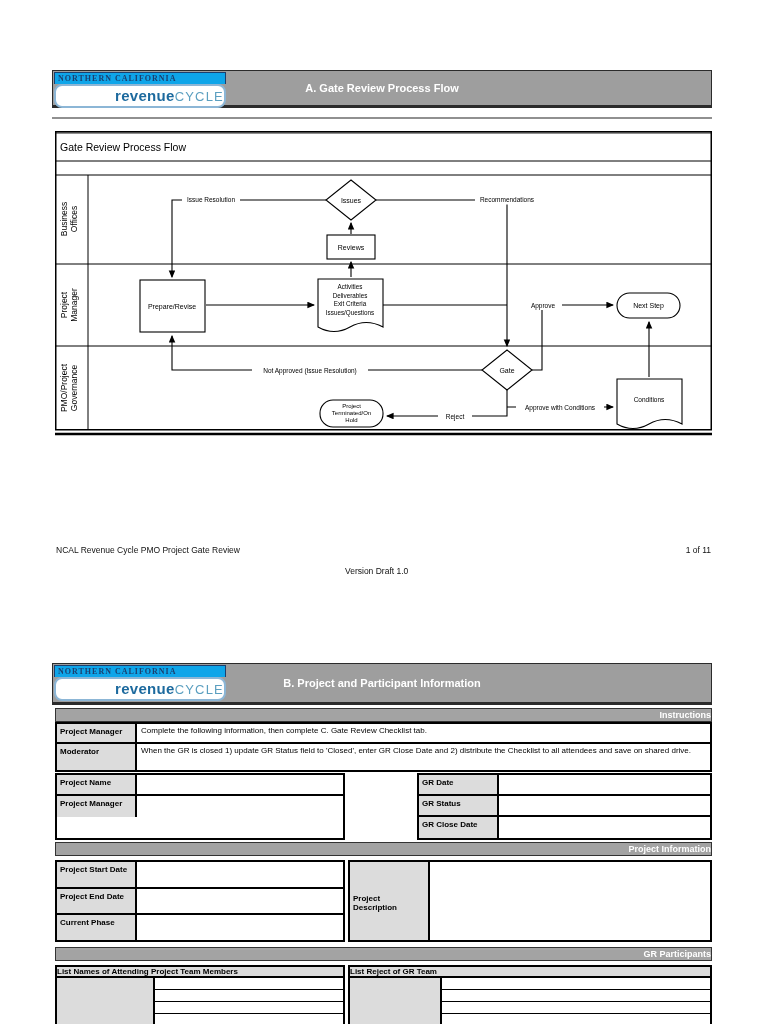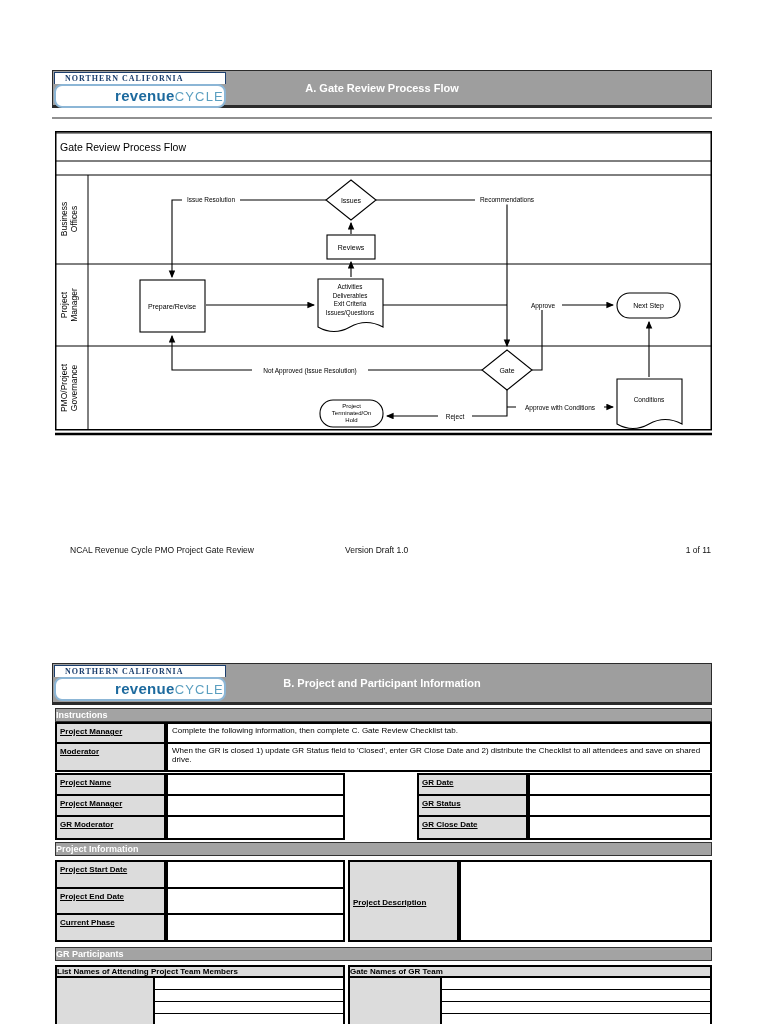--- a/index.html
+++ b/index.html
@@ -13,50 +13,50 @@
   
   .header-bar { position:absolute; left:0; top:0; width:660px; background:#9e9e9e;
     border:1px solid #2b2b2b; border-bottom:3px solid #2b2b2b; }
   #page1 .header-bar { height:38px; }
   #page2 .header-bar { height:42px; }
   .header-title { display:block; width:100%; text-align:center; color:#fff;
     font-weight:bold; font-size:11px; }
   #page1 .header-title { line-height:34px; }
   #page2 .header-title { line-height:38px; }
   .logo { position:absolute; left:1px; top:1px; width:174px; }
-  .logo-strip { width:172px; height:12px; background:#ffffff; border:1px solid #1c3f6e;
+  .logo-strip { width:172px; height:12px; background:#0ea5e9; border:1px solid #1c3f6e;
     border-bottom:none; color:#1c3f6e; font-family:"Liberation Serif", serif;
-    font-weight:bold; font-size:8px; letter-spacing:1px; line-height:11px; padding-left:10px; }
+    font-weight:bold; font-size:8px; letter-spacing:1px; line-height:11px; padding-left:3px; }
   .logo-box { width:172px; height:24px; background:#fff; border:2px solid #8cb6d6;
     border-radius:8px; text-align:right; line-height:19px; white-space:nowrap; }
   .brand-bold { color:#1d6a9e; font-weight:bold; font-size:15px; letter-spacing:.3px; }
   .brand-light { color:#5b9fc0; font-size:13px; letter-spacing:1.2px; }
 
   .header-shadow { position:absolute; left:0; top:47px; width:660px; height:2px; background:#909090; }
 
   #flow-svg { position:absolute; left:3px; top:61px; }
 
   .footer { position:absolute; top:475px; left:0; width:660px; font-size:8.5px; color:#111; }
-  .footer .f-left { position:absolute; left:18px; }
-  .footer .f-center { position:absolute; left:293px; }
+  .footer .f-left { position:absolute; left:4px; }
+  .footer .f-center { position:absolute; left:293px;margin-top:21px; }
   .footer .f-right { position:absolute; right:1px;margin-left:10px; }
 
   
   .section-bar { position:absolute; left:3px; width:657px; height:14px; background:#a3a3a3;
     border:1px solid #333; color:#fff; font-weight:bold; font-size:9px;
-    text-align:left; line-height:12px; }
+    text-align:right; line-height:12px; }
   #bar-instructions { top:45px; }
   #bar-projinfo { top:179px; }
   #bar-participants { top:284px; }
 
   .tbl { position:absolute; left:3px; width:657px; border:2px solid #000; background:#fff; }
   .row { display:flex; border-bottom:2px solid #000; }
   .row:last-child { border-bottom:none; }
-  .lbl { width:111px; background:#dcdcdc; border-right:4px solid #000000;
-    font-weight:bold; font-size:8px; padding:3px 3px 0 3px;text-decoration:underline; }
+  .lbl { width:80px; background:#dcdcdc; border-right:2px solid #000000;
+    font-weight:bold; font-size:8px; padding:3px 3px 0 3px; }
   .val { flex:1; background:#fff; font-size:8px; padding:2px 4px; }
 
   #instr-table { top:59px; }
   #instr-table .row:nth-child(1) { height:20px; }
   #instr-table .row:nth-child(2) { height:26px; }
 
   .two-col { position:absolute; left:3px; width:657px; display:flex; gap:3px; }
   #form-grid { top:110px;gap:36px; }
   #form-grid .col-left { width:290px; border:2px solid #000; }
   #form-grid .col-right { flex:1; border:2px solid #000;margin-left:36px; }
@@ -221,24 +221,20 @@
   <div class="two-col" id="form-grid">
     <div class="col-left">
       <div class="row">
         <div class="lbl">Project Name</div>
         <div class="val"></div>
       </div>
       <div class="row">
         <div class="lbl">Project Manager</div>
         <div class="val"></div>
       </div>
-      <div class="row">
-        <div class="lbl">GR Moderator</div>
-        <div class="val"></div>
-      </div>
     </div>
     <div class="col-right">
       <div class="row">
         <div class="lbl">GR Date</div>
         <div class="val"></div>
       </div>
       <div class="row">
         <div class="lbl">GR Status</div>
         <div class="val"></div>
       </div>
@@ -282,21 +278,21 @@
         <div class="p-rows">
           <div class="p-row"></div>
           <div class="p-row"></div>
           <div class="p-row"></div>
           <div class="p-row"></div>
 
         </div>
       </div>
     </div>
     <div class="p-block right">
-      <div class="p-header">Gate Names of GR Team</div>
+      <div class="p-header">List Reject of GR Team</div>
       <div class="p-body">
         <div class="p-side"></div>
         <div class="p-rows">
           <div class="p-row"></div>
           <div class="p-row"></div>
           <div class="p-row"></div>
           <div class="p-row"></div>
 
         </div>
       </div>

